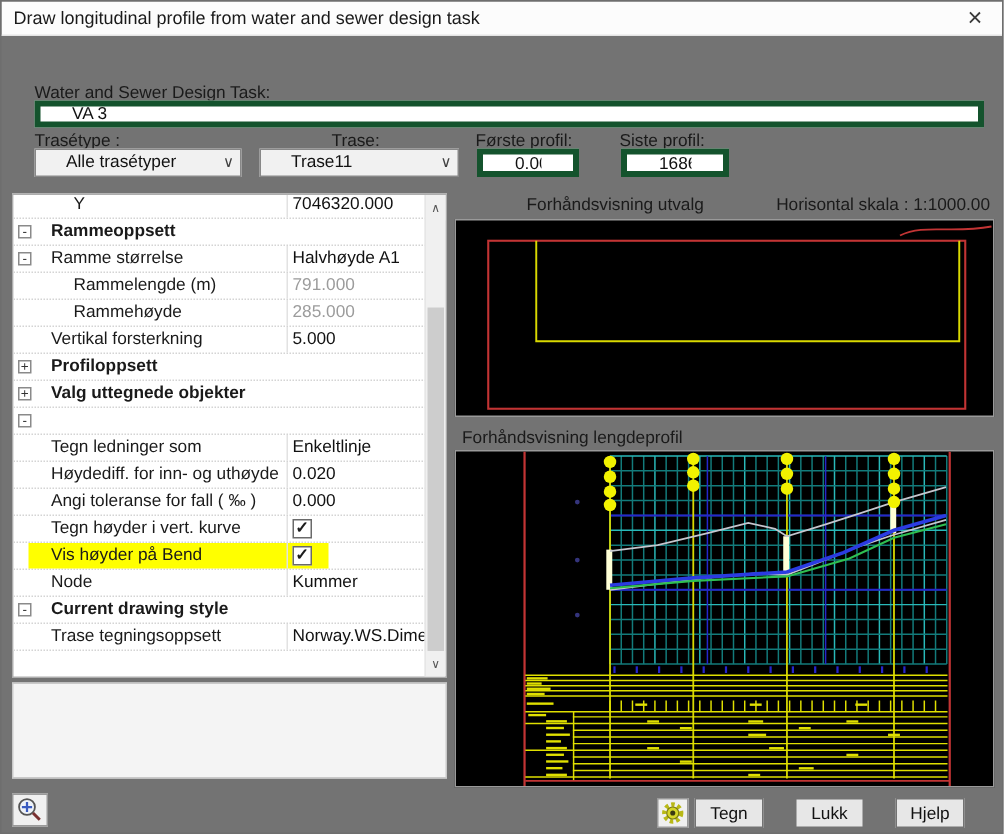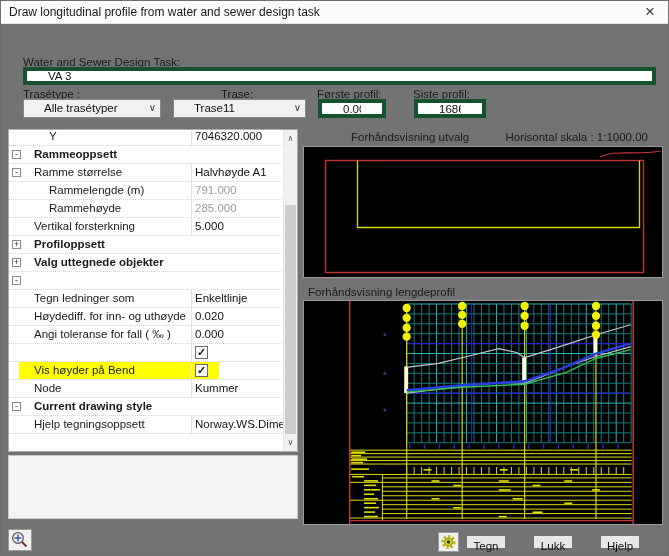--- a/index.html
+++ b/index.html
@@ -32,21 +32,21 @@
   .pg-val.dis{color:#9c9c9c;}
   .cb{position:absolute;left:186px;top:2px;width:13px;height:13px;border:1px solid #6a6a6a;background:#fff;
     box-sizing:border-box;font-size:11px;line-height:11px;text-align:center;color:#1c1c1c;font-weight:bold;cursor:pointer;}
   .sbar{position:absolute;right:0;top:0;bottom:0;width:13px;background:#f0f0f0;border-left:1px solid #e6e6e6;}
   .sarr{position:absolute;left:0;width:13px;height:17px;font-size:8px;text-align:center;line-height:17px;
     color:#555;background:#f0f0f0;cursor:pointer;}
   .sthumb{position:absolute;left:1px;width:11px;background:#cdcdcd;cursor:pointer;}
   .descbox{position:absolute;left:7px;top:454px;width:290px;height:64px;background:#f4f4f4;
     border:1px solid #c9c9c9;box-sizing:border-box;}
   .canvas{position:absolute;background:#000;border:1px solid #9a9a9a;box-sizing:border-box;}
-  .btn{position:absolute;height:20px;background:#e7e7e7;border:4px solid #737373;font-size:11.5px;
+  .btn{position:absolute;height:20px;background:#e7e7e7;border:1px solid #737373;font-size:11.5px;
     text-align:center;line-height:18px;color:#111;box-sizing:border-box;font-family:inherit;cursor:pointer;}
   .iconbtn{position:absolute;background:#f0f0f0;border:1px solid #9a9a9a;box-sizing:border-box;cursor:pointer;}
 </style>
 </head>
 <body>
 
 <div class="dialog">
 
   <div class="titlebar">
     <span class="title">Draw longitudinal profile from water and sewer design task</span>
@@ -126,40 +126,41 @@
           <span class="pg-label">Høydediff. for inn- og uthøyde</span>
           <div class="vsep"></div>
           <span class="pg-val">0.020</span>
         </div>
         <div class="pg-row">
           <span class="pg-label">Angi toleranse for fall ( ‰ )</span>
           <div class="vsep"></div>
           <span class="pg-val">0.000</span>
         </div>
         <div class="pg-row">
+          <span class="pg-label">Tegn høyder i vert. kurve</span>
           <div class="vsep"></div>
           <div class="cb">✓</div>
         </div>
         <div class="pg-row">
           <div class="hlbg"></div>
           <span class="pg-label">Vis høyder på Bend</span>
           <div class="vsep"></div>
           <div class="cb">✓</div>
         </div>
         <div class="pg-row">
           <span class="pg-label">Node</span>
           <div class="vsep"></div>
           <span class="pg-val">Kummer</span>
         </div>
         <div class="pg-row cat">
           <div class="exp">-</div>
           <span class="pg-label">Current drawing style</span>
         </div>
         <div class="pg-row">
-          <span class="pg-label">Hjelp tegningsoppsett</span>
+          <span class="pg-label">Trase tegningsoppsett</span>
           <div class="vsep"></div>
           <span class="pg-val">Norway.WS.Dimen</span>
         </div>
       </div>
     <div class="sbar">
       <div class="sarr" style="top:0;">∧</div>
       <div class="sthumb" style="top:75px;height:229px;"></div>
       <div class="sarr" style="bottom:0;">∨</div>
     </div>
   </div>
@@ -171,21 +172,21 @@
       <svg width="22" height="20" viewBox="0 0 22 20">
         <circle cx="9" cy="8" r="5.3" fill="#eef2f8" stroke="#555" stroke-width="1.2"></circle>
         <line x1="9" y1="4.6" x2="9" y2="11.4" stroke="#3a5bbf" stroke-width="1.5"></line>
         <line x1="5.6" y1="8" x2="12.4" y2="8" stroke="#3a5bbf" stroke-width="1.5"></line>
         <line x1="13" y1="12" x2="17.5" y2="16.5" stroke="#7a3030" stroke-width="2"></line>
       </svg>
     </span>
   </div>
 
   <span class="lbl" style="left:307px;top:130px;margin-left:43px;">Forhåndsvisning utvalg</span>
-  <span class="lbl" style="right:20px;top:130px;">Horisontal skala : 1:1000.00</span>
+  <span class="lbl" style="right:8px;top:130px;">Horisontal skala : 1:1000.00</span>
 
   <div class="canvas" style="left:302px;top:145px;width:360px;height:132px;">
     <svg width="358" height="130" viewBox="0 0 358 130">
       <rect x="21.5" y="13.5" width="318" height="112" fill="none" stroke="#c23434" stroke-width="1.4"></rect>
       <path d="M53.5,13.5 V80.5 H335.5 V13.5" fill="none" stroke="#d9d900" stroke-width="1.3"></path>
       <path d="M296,10 C312,2 330,9 357,4" fill="none" stroke="#c23434" stroke-width="1.2"></path>
     </svg>
   </div>
 
   <span class="lbl" style="left:307px;top:285px;">Forhåndsvisning lengdeprofil</span>

